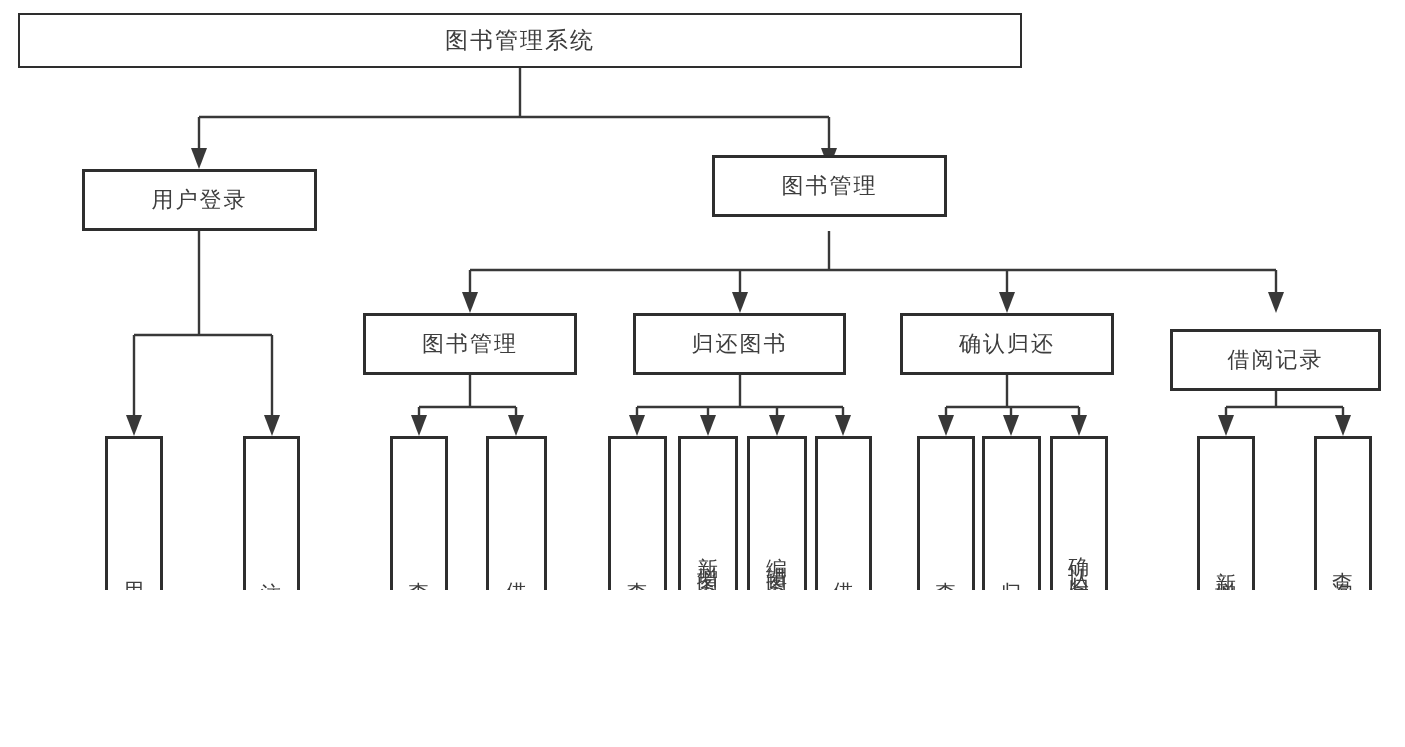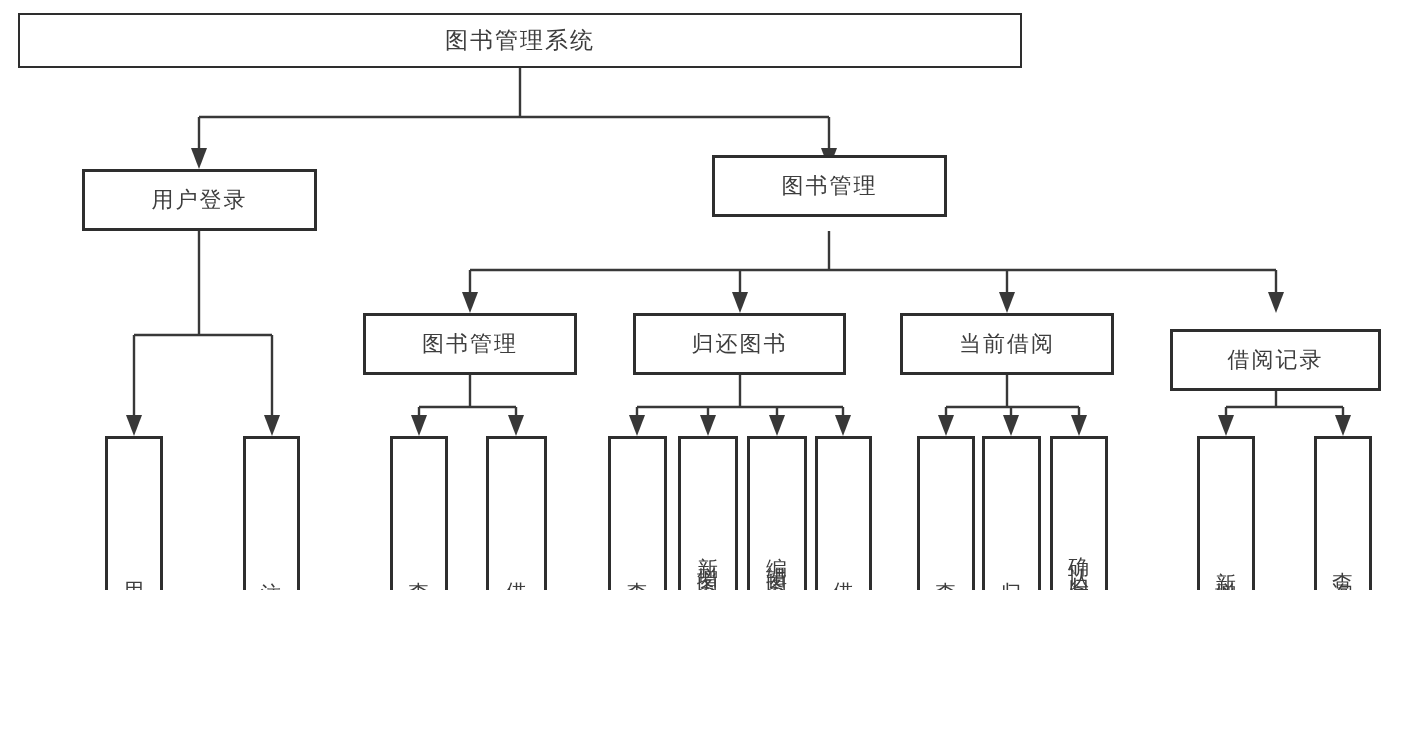--- a/index.html
+++ b/index.html
@@ -93,21 +93,21 @@
     <span>图书管理</span>
   </div>
 
   <div class="node" style="left:363px;top:313px;width:214px;height:62px">
     <span>图书管理</span>
   </div>
   <div class="node" style="left:633px;top:313px;width:213px;height:62px">
     <span>归还图书</span>
   </div>
   <div class="node" style="left:900px;top:313px;width:214px;height:62px">
-    <span>当前借阅</span>
+    <span>确认归还</span>
   </div>
   <div class="node" style="left:1170px;top:329px;width:211px;height:62px">
     <span>借阅记录</span>
   </div>
 
   <div class="leaf" style="left:105px;top:436px;width:58px;height:297px">
     <span class="vtext">用户登录</span>
   </div>
   <div class="leaf" style="left:243px;top:436px;width:57px;height:297px">
     <span class="vtext">注销登录</span>

